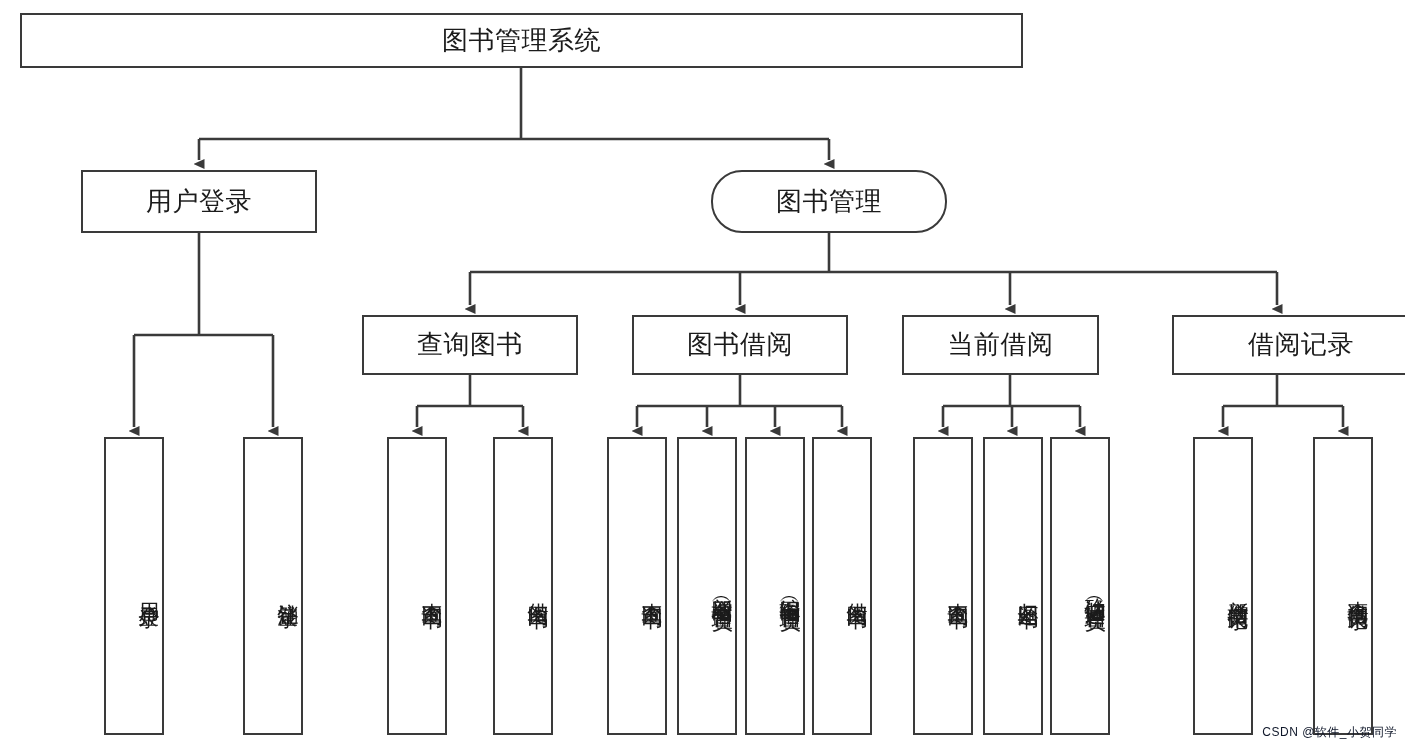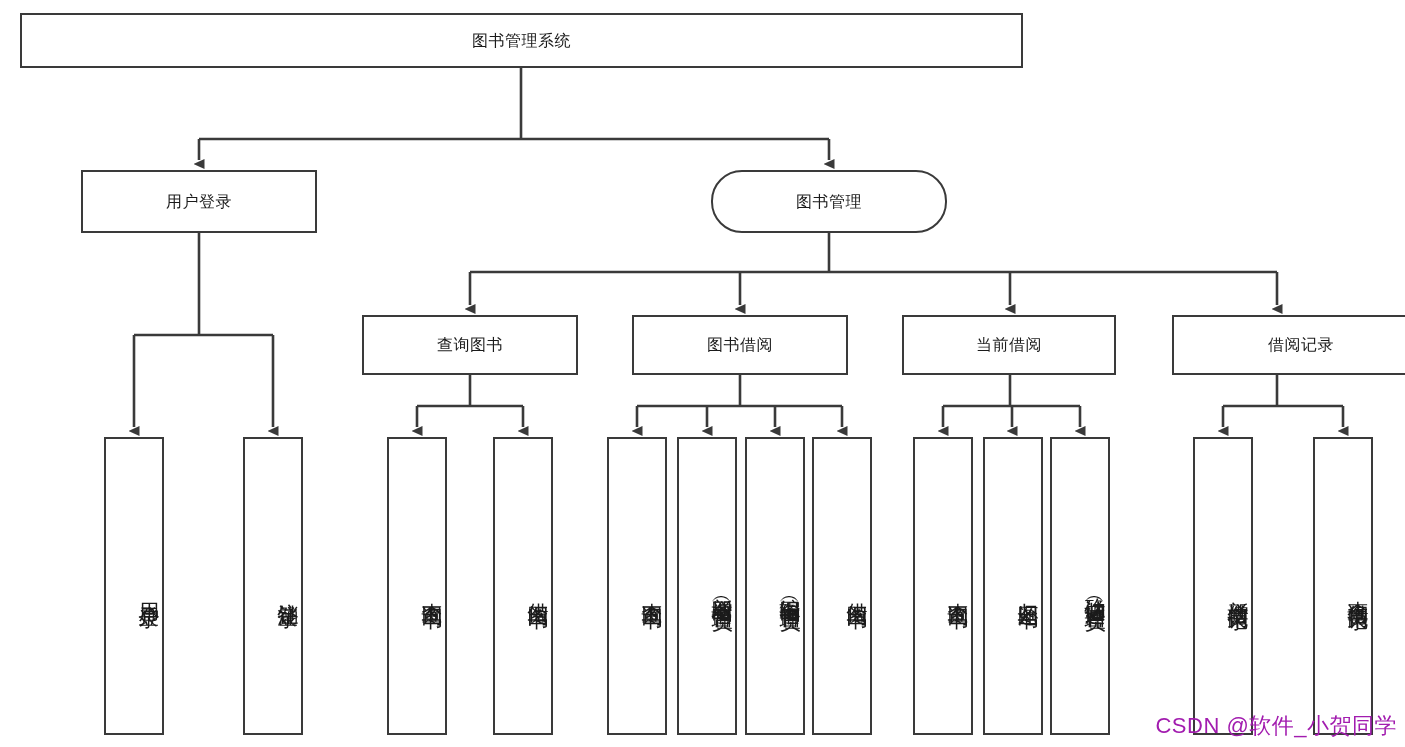--- a/index.html
+++ b/index.html
@@ -32,21 +32,21 @@
     background: #ffffff;
     border: 2px solid #3a3a3a;
     display: flex;
     align-items: center;
     justify-content: center;
     color: #1b1b1b;
     letter-spacing: 0.5px;
     z-index: 2;
   }
   .node.horizontal {
-    font-size: 16px;
+    font-size: 26px;
     line-height: 1.2;
     white-space: nowrap;
   }
   .node.vertical {
     writing-mode: vertical-rl;
     text-orientation: upright;
     font-size: 21px;
     line-height: 1.25;
     align-items: flex-start;
     justify-content: center;
@@ -58,22 +58,22 @@
     text-orientation: upright;
     display: block;
   }
   .node-label {
     display: block;
   }
   #watermark {
     position: absolute;
     right: 8px;
     bottom: 6px;
-    font-size: 22px;
-    color: #a21caf;
+    font-size: 12px;
+    color: #0f172a;
     white-space: nowrap;
     z-index: 3;
     letter-spacing: 0.5px;
   }
 </style>
 </head>
 <body>
 
 <div id="diagram-root">
 
@@ -137,21 +137,21 @@
   <div class="node horizontal" style="left:711px; top:170px; width:236px; height:63px;border-radius:31px;">
     <span class="node-label">图书管理</span>
   </div>
 
   <div class="node horizontal" style="left:362px; top:315px; width:216px; height:60px;">
     <span class="node-label">查询图书</span>
   </div>
   <div class="node horizontal" style="left:632px; top:315px; width:216px; height:60px;font-family:Liberation Serif, serif;">
     <span class="node-label">图书借阅</span>
   </div>
-  <div class="node horizontal" style="left:902px; top:315px; width:214px; height:60px;">
+  <div class="node horizontal" style="left:902px; top:315px; width:197px; height:60px;">
     <span class="node-label">当前借阅</span>
   </div>
   <div class="node horizontal" style="left:1172px; top:315px; width:258px; height:60px;">
     <span class="node-label">借阅记录</span>
   </div>
 
   <div class="node vertical" style="left:104px; top:437px; width:60px; height:298px;">
     <span class="node-label">用户登录</span>
   </div>
   <div class="node vertical" style="left:243px; top:437px; width:60px; height:298px;">

